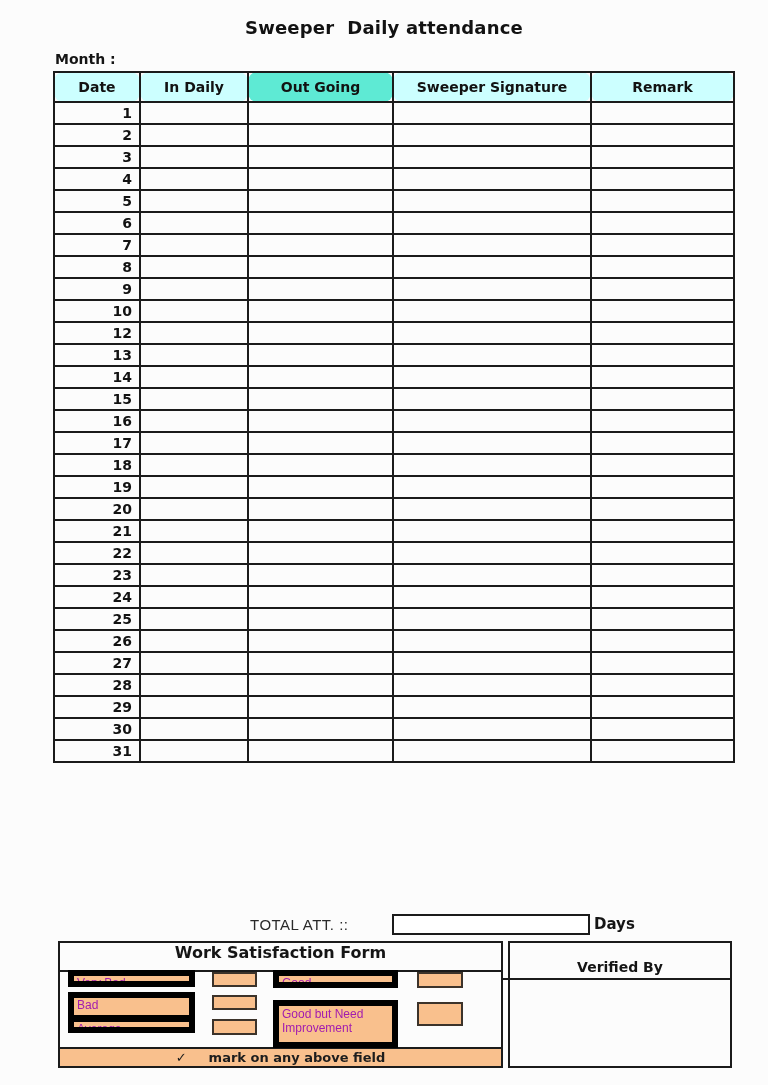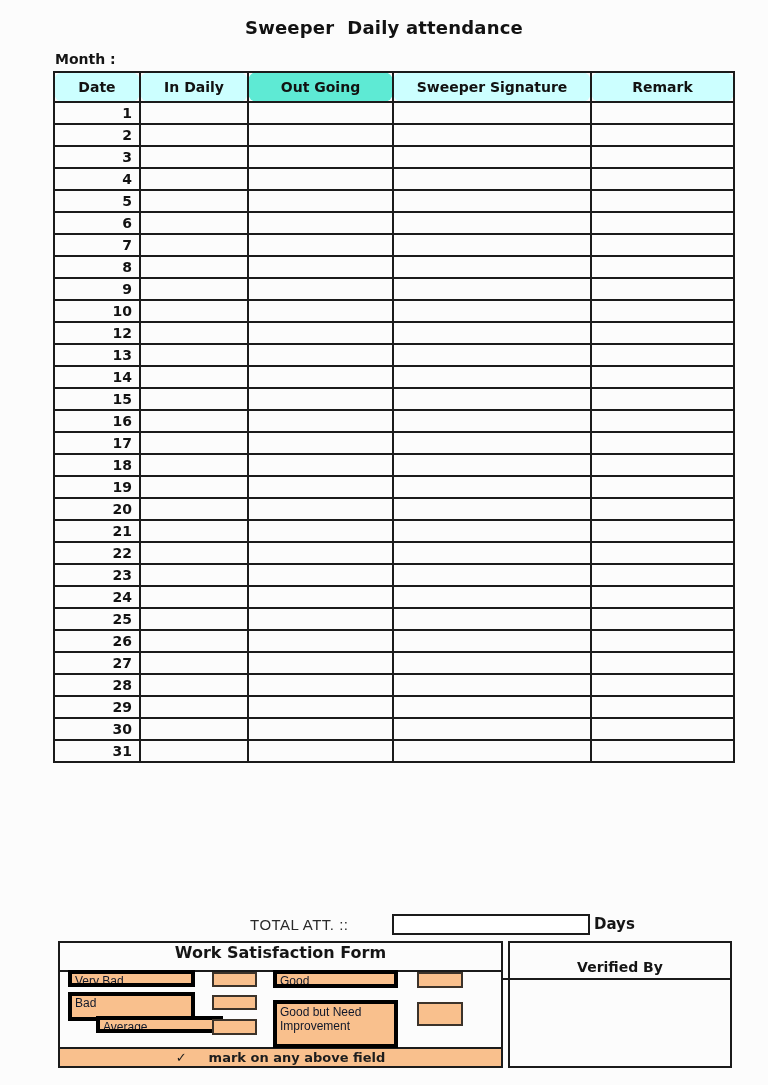--- a/index.html
+++ b/index.html
@@ -49,22 +49,22 @@
     position:absolute; top:941px; left:58px; width:445px; height:127px;
     border:2px solid #1b1b1b; background:#fcfcfc;
   }
   .form-title {
     position:absolute; top:0; left:0; right:0; height:29px;
     border-bottom:2px solid #1b1b1b; text-align:center;
     font-family:"DejaVu Sans", sans-serif; font-weight:bold; font-size:16px;
     line-height:20px;
   }
   .opt-box {
-    position:absolute; border:4px solid #000000;
-    font-size:12px; line-height:14px; padding:0 3px; color:#0f172a;
+    position:absolute; border:6px solid #000000;
+    font-size:12px; line-height:14px; padding:0 3px; color:#a21caf;
     overflow:hidden;
   }
   .cb-box { position:absolute; border:2px solid #3c332a; }
   
   .opt-verybad  { left:68px;  top:970px;  width:127px; height:17px; }
   .opt-bad      { left:68px;  top:992px;  width:127px; height:29px; }
   .opt-average  { left:68px;  top:1016px; width:127px; height:17px; }
   .opt-good     { left:273px; top:970px;  width:125px; height:18px;text-decoration:underline; }
   .opt-goodneed { left:273px; top:1000px; width:125px; height:48px; padding-top:1px; }
   .cb-1a { left:212px; top:972px;  width:45px; height:15px; }
@@ -339,21 +339,21 @@
 
   <div class="form-box">
     <div class="form-title">Work Satisfaction Form</div>
     <div class="form-footer" style="background: rgb(249, 192, 141);">
       <span class="check">✓</span><span>mark on any above field</span>
     </div>
   </div>
 
   <div class="opt-box opt-verybad" style="background: rgb(249, 192, 141);">Very Bad</div>
   <div class="opt-box opt-bad" style="background: rgb(249, 192, 141);">Bad</div>
-  <div class="opt-box opt-average" style="background: rgb(249, 192, 141); margin-left: 28px;">Average</div>
+  <div class="opt-box opt-average" style="background: rgb(249, 192, 141);">Average</div>
   <div class="opt-box opt-good" style="background: rgb(249, 192, 141);">Good</div>
   <div class="opt-box opt-goodneed" style="background: rgb(249, 192, 141);">Good but Need Improvement</div>
 
   <div class="cb-box cb-1a" style="background: rgb(249, 192, 141);"></div>
   <div class="cb-box cb-1b" style="background: rgb(249, 192, 141);"></div>
   <div class="cb-box cb-1c" style="background: rgb(249, 192, 141);"></div>
   <div class="cb-box cb-2a" style="background: rgb(249, 192, 141);"></div>
   <div class="cb-box cb-2b" style="background: rgb(249, 192, 141);"></div>
 
   <div class="connector-dash"></div>

